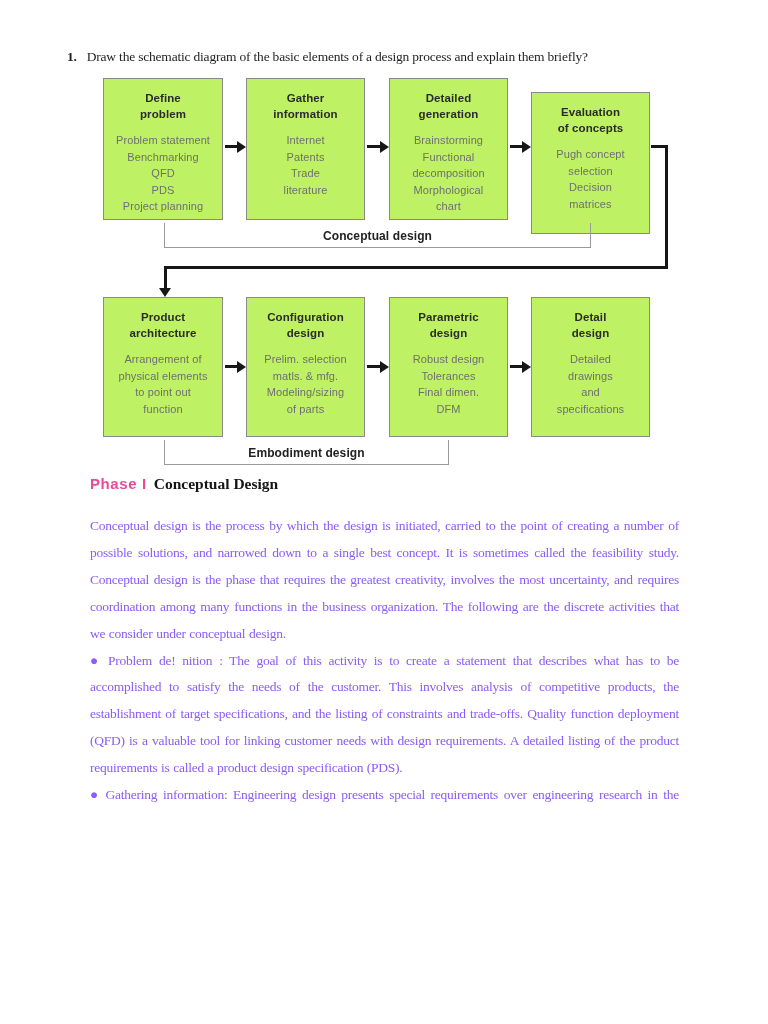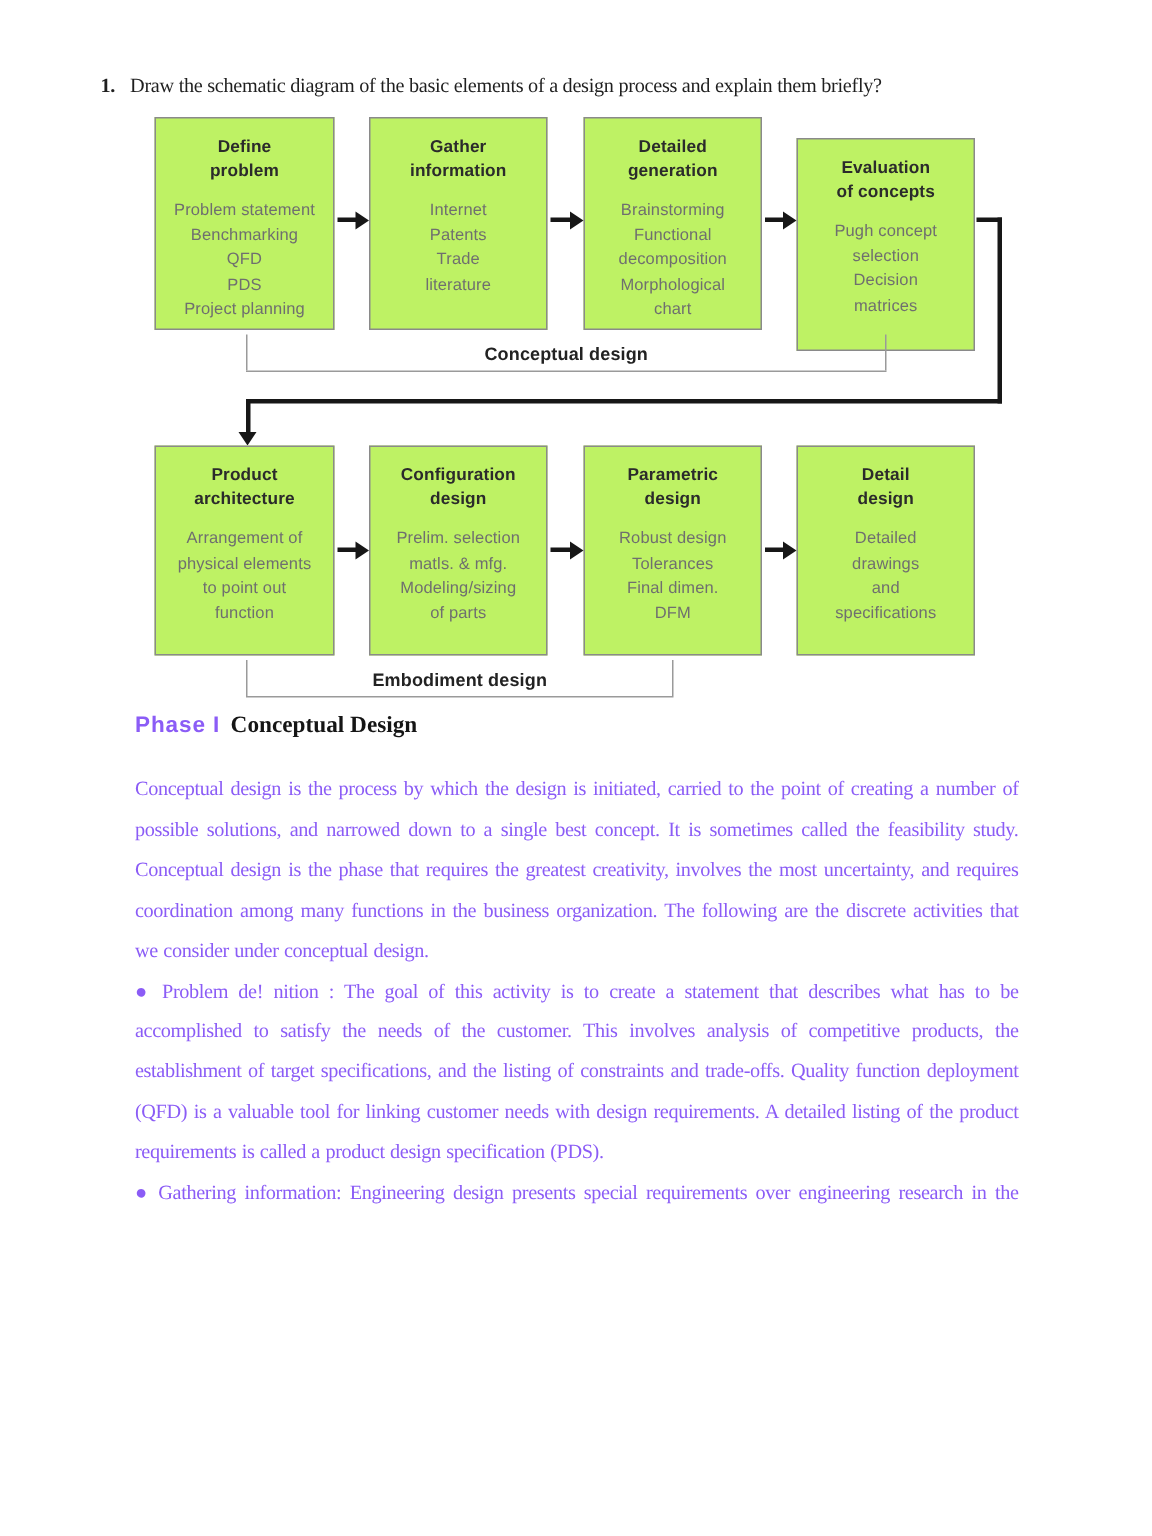--- a/index.html
+++ b/index.html
@@ -29,21 +29,21 @@
                   border-left:6px solid transparent;border-right:6px solid transparent;
                   border-top:9px solid #171717;}
 
   .bracket{position:absolute;background:#9a9a9a;}
   .bracket-label{position:absolute;text-align:center;font-family:"Liberation Sans", sans-serif;
                  font-weight:bold;font-size:12px;color:#222;letter-spacing:0.1px;}
 
   
   .phase-heading{position:absolute;left:90px;top:475px;}
   .phase-prefix{font-family:"Liberation Sans", sans-serif;font-weight:bold;font-size:15px;
-                color:#8b5cf6;letter-spacing:0.6px;}
+                color:#ec4899;letter-spacing:0.6px;}
   .phase-title{font-family:"Liberation Serif", serif;font-weight:bold;font-size:15.5px;
                color:#151515;margin-left:7px;}
 
   
   .body-text{position:absolute;left:90px;top:513px;width:589px;
              font-size:13.5px;letter-spacing:-0.25px;word-spacing:0.5px;
              line-height:26.9px;text-align:justify;color:#8b5cf6;}
   .body-text p{margin:0;}
 </style>
 </head>

